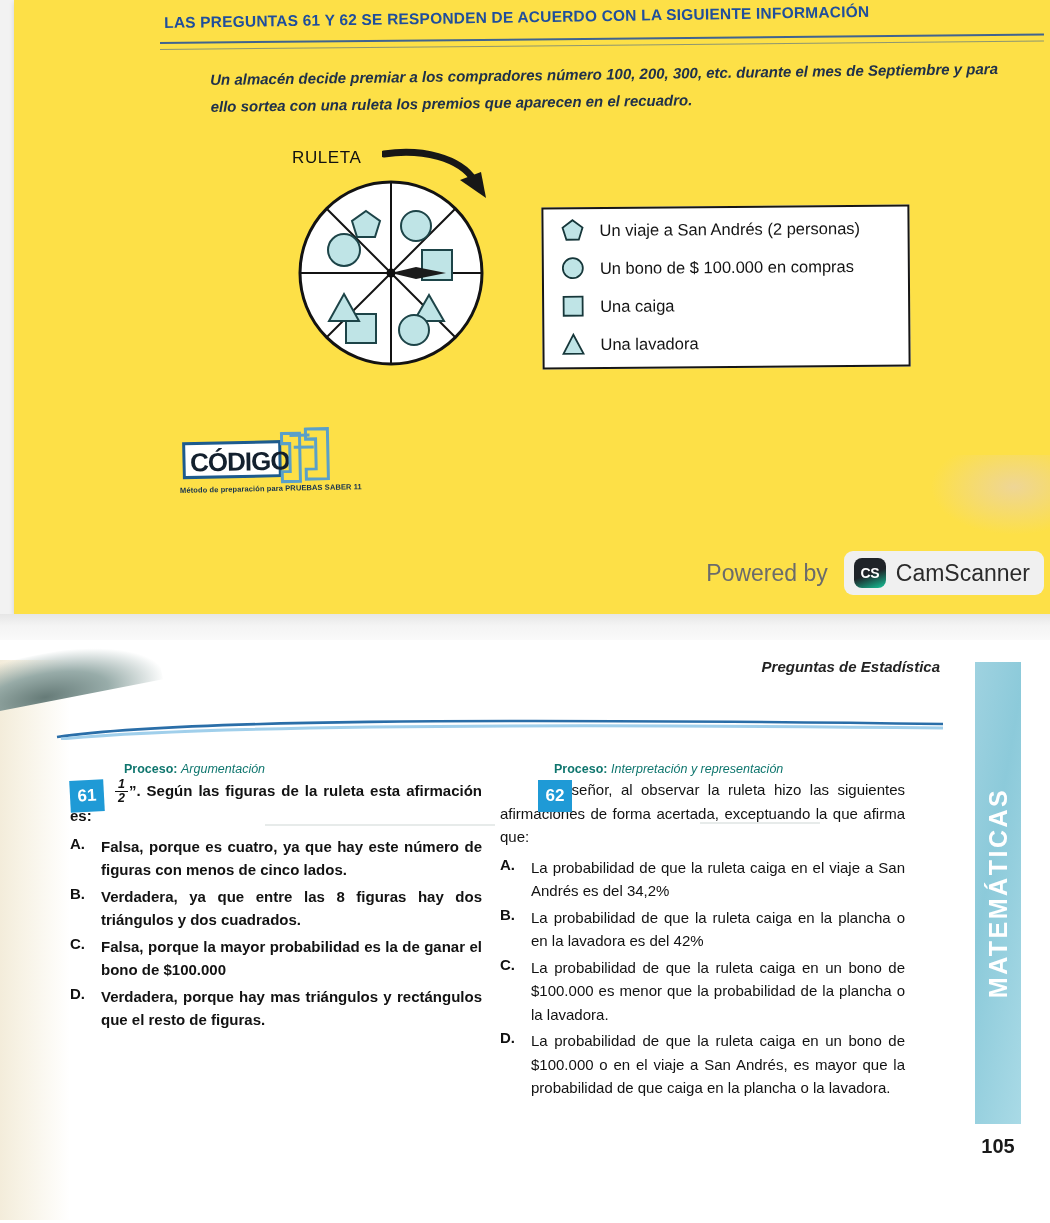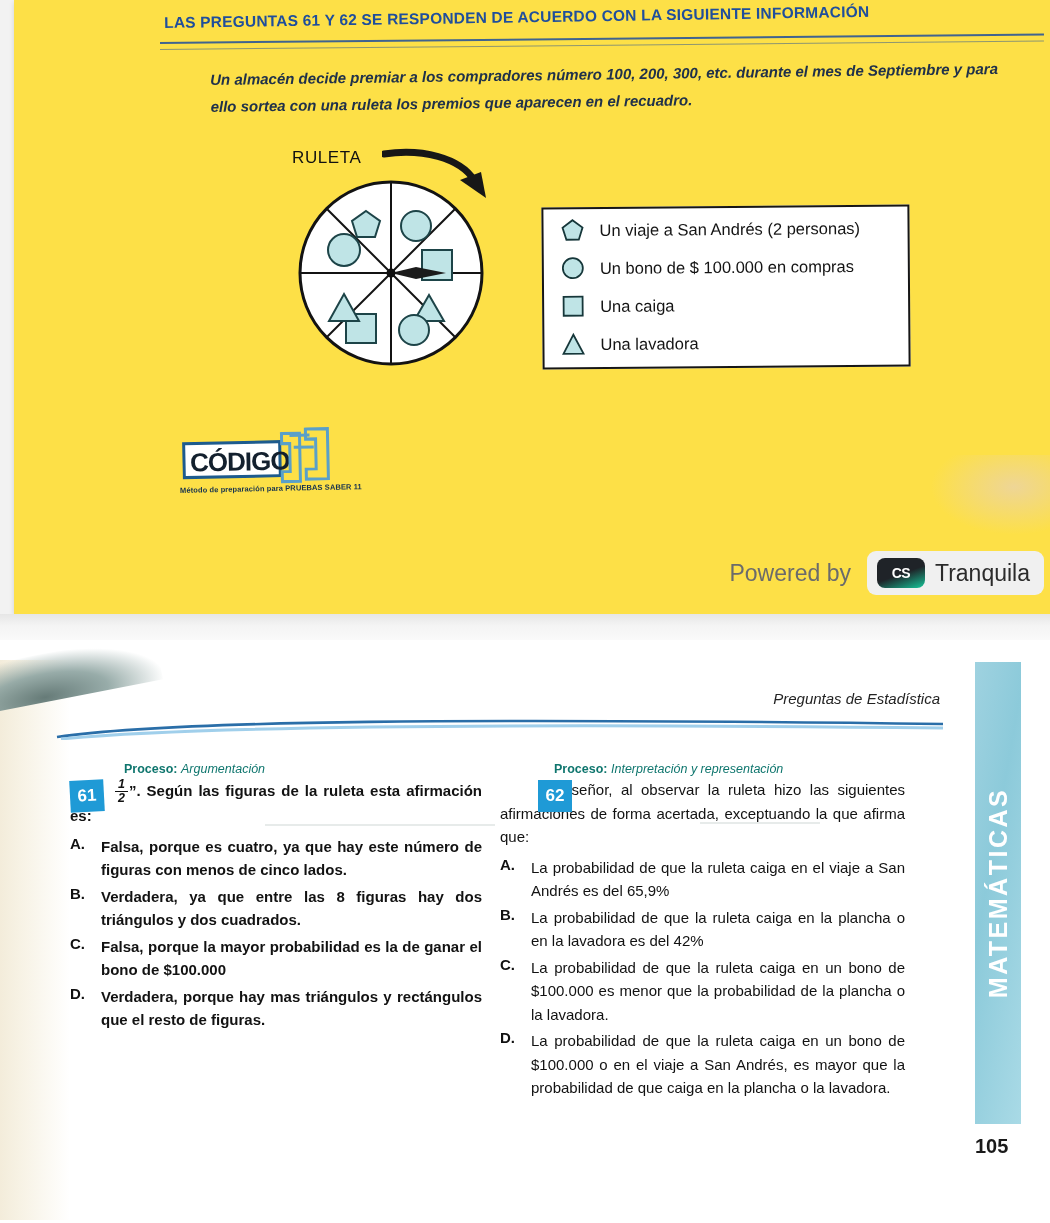--- a/index.html
+++ b/index.html
@@ -37,36 +37,36 @@
   
   #logo{position:absolute;left:168px;top:428px;width:162px;height:64px;transform:rotate(-1.2deg);}
   .logo-sub{position:absolute;left:166px;top:484px;width:180px;font-size:7.5px;font-weight:bold;
         color:#16324f;letter-spacing:.1px;transform:rotate(-1.2deg);white-space:nowrap;}
 
   
   #cam{position:absolute;right:6px;top:551px;display:flex;align-items:center;gap:16px;}
   #cam .pw{font-size:23px;color:#6b6b6b;}
   #cam .pill{display:flex;align-items:center;gap:10px;background:#f0f0f0;border-radius:9px;
         padding:7px 14px 7px 10px;}
-  #cam .csbox{width:48px;height:30px;border-radius:8px;
+  #cam .csbox{width:32px;height:30px;border-radius:8px;
         background:linear-gradient(160deg,#1f2328 0%,#1f2328 52%,#16c79a 100%);
         color:#fff;font-size:14px;font-weight:bold;display:flex;align-items:center;justify-content:center;
         letter-spacing:-.5px;}
   #cam .csname{font-size:23px;color:#2b2b2b;}
 
   
   #page2{position:absolute;left:0;top:640px;width:1050px;height:583px;background:#fff;overflow:hidden;}
   #p2-darkcorner{position:absolute;left:-10px;top:8px;width:170px;height:48px;
      background:radial-gradient(ellipse at 30% 90%, #59706d 0%, #8fa5a2 38%, rgba(255,255,255,0) 72%);
      transform:rotate(-11deg);opacity:.92;}
   #p2-pageedge{position:absolute;left:-8px;top:20px;width:78px;height:560px;
      background:linear-gradient(90deg,#efe6cf 0%,#f7f2e4 45%,#ffffff 100%);opacity:.85;}
 
-  .p2-header{position:absolute;right:110px;top:690px;font-size:15px;font-style:italic;
-        font-weight:normal;color:#232323;}
+  .p2-header{position:absolute;right:110px;top:658px;font-size:15px;font-style:italic;
+        font-weight:bold;color:#232323;}
   .p2-swoosh{position:absolute;left:55px;top:706px;width:890px;height:34px;}
 
   .col{position:absolute;top:762px;}
   #colL{left:70px;width:412px;}
   #colR{left:500px;width:405px;}
 
   .proc{font-size:12.5px;color:#0f766e;margin:0 0 2px 54px;}
   .proc b{font-weight:bold;}
   .proc i{font-style:italic;}
   .qbadge{position:absolute;width:34px;height:32px;background:#1f9ad6;color:#fff;
@@ -87,21 +87,21 @@
   .frac{display:inline-block;vertical-align:-6px;text-align:center;font-style:italic;
         line-height:1;margin:0 1px;}
   .frac .n{display:block;font-size:12.5px;padding:0 3px;}
   .frac .d{display:block;font-size:12.5px;border-top:1.4px solid #111;padding:0 3px;}
 
   
   #mattab{position:absolute;left:975px;top:662px;width:46px;height:462px;
         background:linear-gradient(100deg,#9fd2e0 0%,#8ccada 40%,#a9dae6 100%);}
   #mattab span{position:absolute;left:50%;top:50%;transform:translate(-50%,-50%) rotate(-90deg);
         white-space:nowrap;color:#fff;font-size:25px;font-weight:bold;letter-spacing:2.5px;}
-  #pagenum{position:absolute;left:975px;top:1135px;width:46px;
+  #pagenum{position:absolute;left:975px;top:1135px;width:46px;text-align:center;
         font-size:20px;font-weight:bold;color:#1a1a1a;}
 
   #gap{position:absolute;left:0;top:614px;width:1050px;height:26px;
         background:linear-gradient(180deg,#e6e6e6 0%,#f4f4f4 45%,#fafafa 100%);}
   .smudge{position:absolute;background:#b9c6c4;opacity:.35;}
 </style>
 </head>
 <body>
 
 <div id="page1">
@@ -179,21 +179,21 @@
       <path d="M124 2 L146 2 L146 52 L124 52 L124 42 L134 42 L134 12 L124 12 Z"></path>
       <path d="M108 8 L128 8 M112 20 L132 20"></path>
     </g>
   </svg>
   <div class="logo-sub">Método de preparación para PRUEBAS SABER 11</div>
 
   <div id="cam">
     <span class="pw">Powered by</span>
     <span class="pill">
       <span class="csbox">CS</span>
-      <span class="csname">Tranquila</span>
+      <span class="csname">CamScanner</span>
     </span>
   </div>
 </div>
 
 <div id="gap"></div>
 
 <div id="page2">
   <div id="p2-pageedge"></div>
   <div id="p2-darkcorner"></div>
   <div class="smudge" style="left:265px;top:184px;width:230px;height:2px"></div>
@@ -244,21 +244,21 @@
       <b>Proceso:</b>
       <i>Interpretación y representación</i>
     </p>
     <div class="stem">
       <span class="indent"></span><span>Un señor, al observar la ruleta hizo las siguientes afirmaciones de forma acertada, exceptuando la que afirma que:</span>
     </div>
   </div>
   <div class="opts">
     <div class="opt">
       <span class="lb">A.</span>
-      <span class="tx">La probabilidad de que la ruleta caiga en el viaje a San Andrés es del 65,9%</span>
+      <span class="tx">La probabilidad de que la ruleta caiga en el viaje a San Andrés es del 34,2%</span>
     </div>
     <div class="opt">
       <span class="lb">B.</span>
       <span class="tx">La probabilidad de que la ruleta caiga en la plancha o en la lavadora es del 42%</span>
     </div>
     <div class="opt">
       <span class="lb">C.</span>
       <span class="tx">La probabilidad de que la ruleta caiga en un bono de $100.000 es menor que la probabilidad de la plancha o la lavadora.</span>
     </div>
     <div class="opt">

